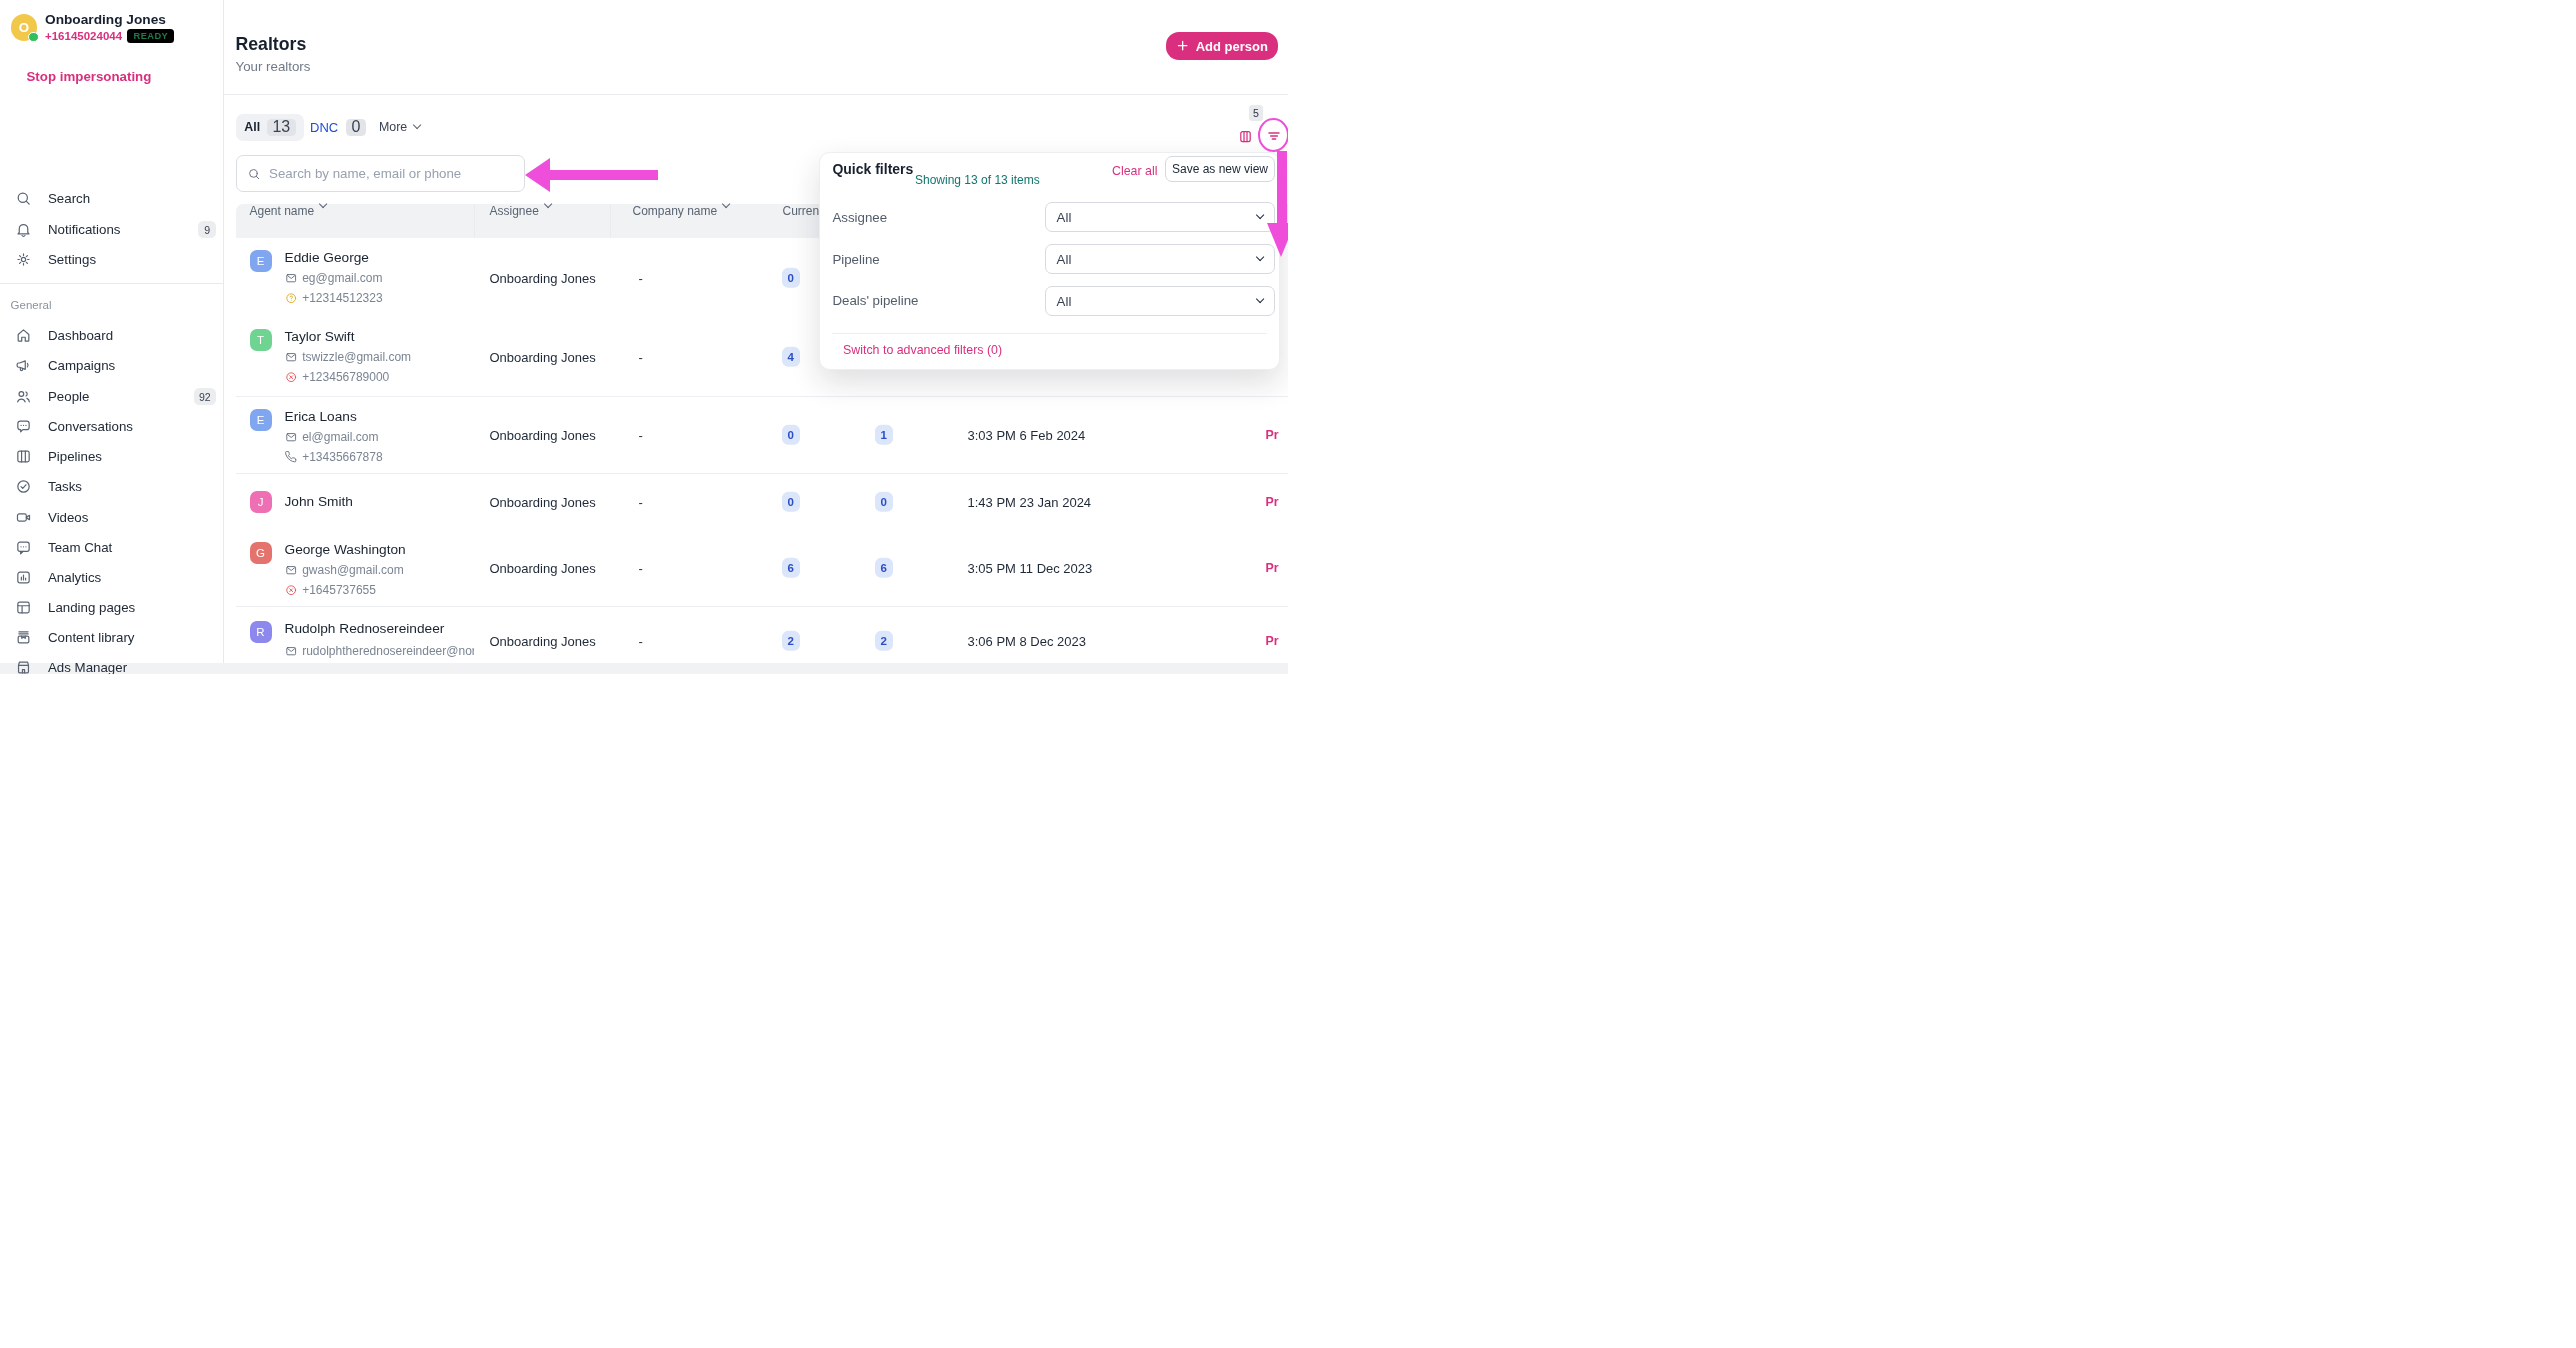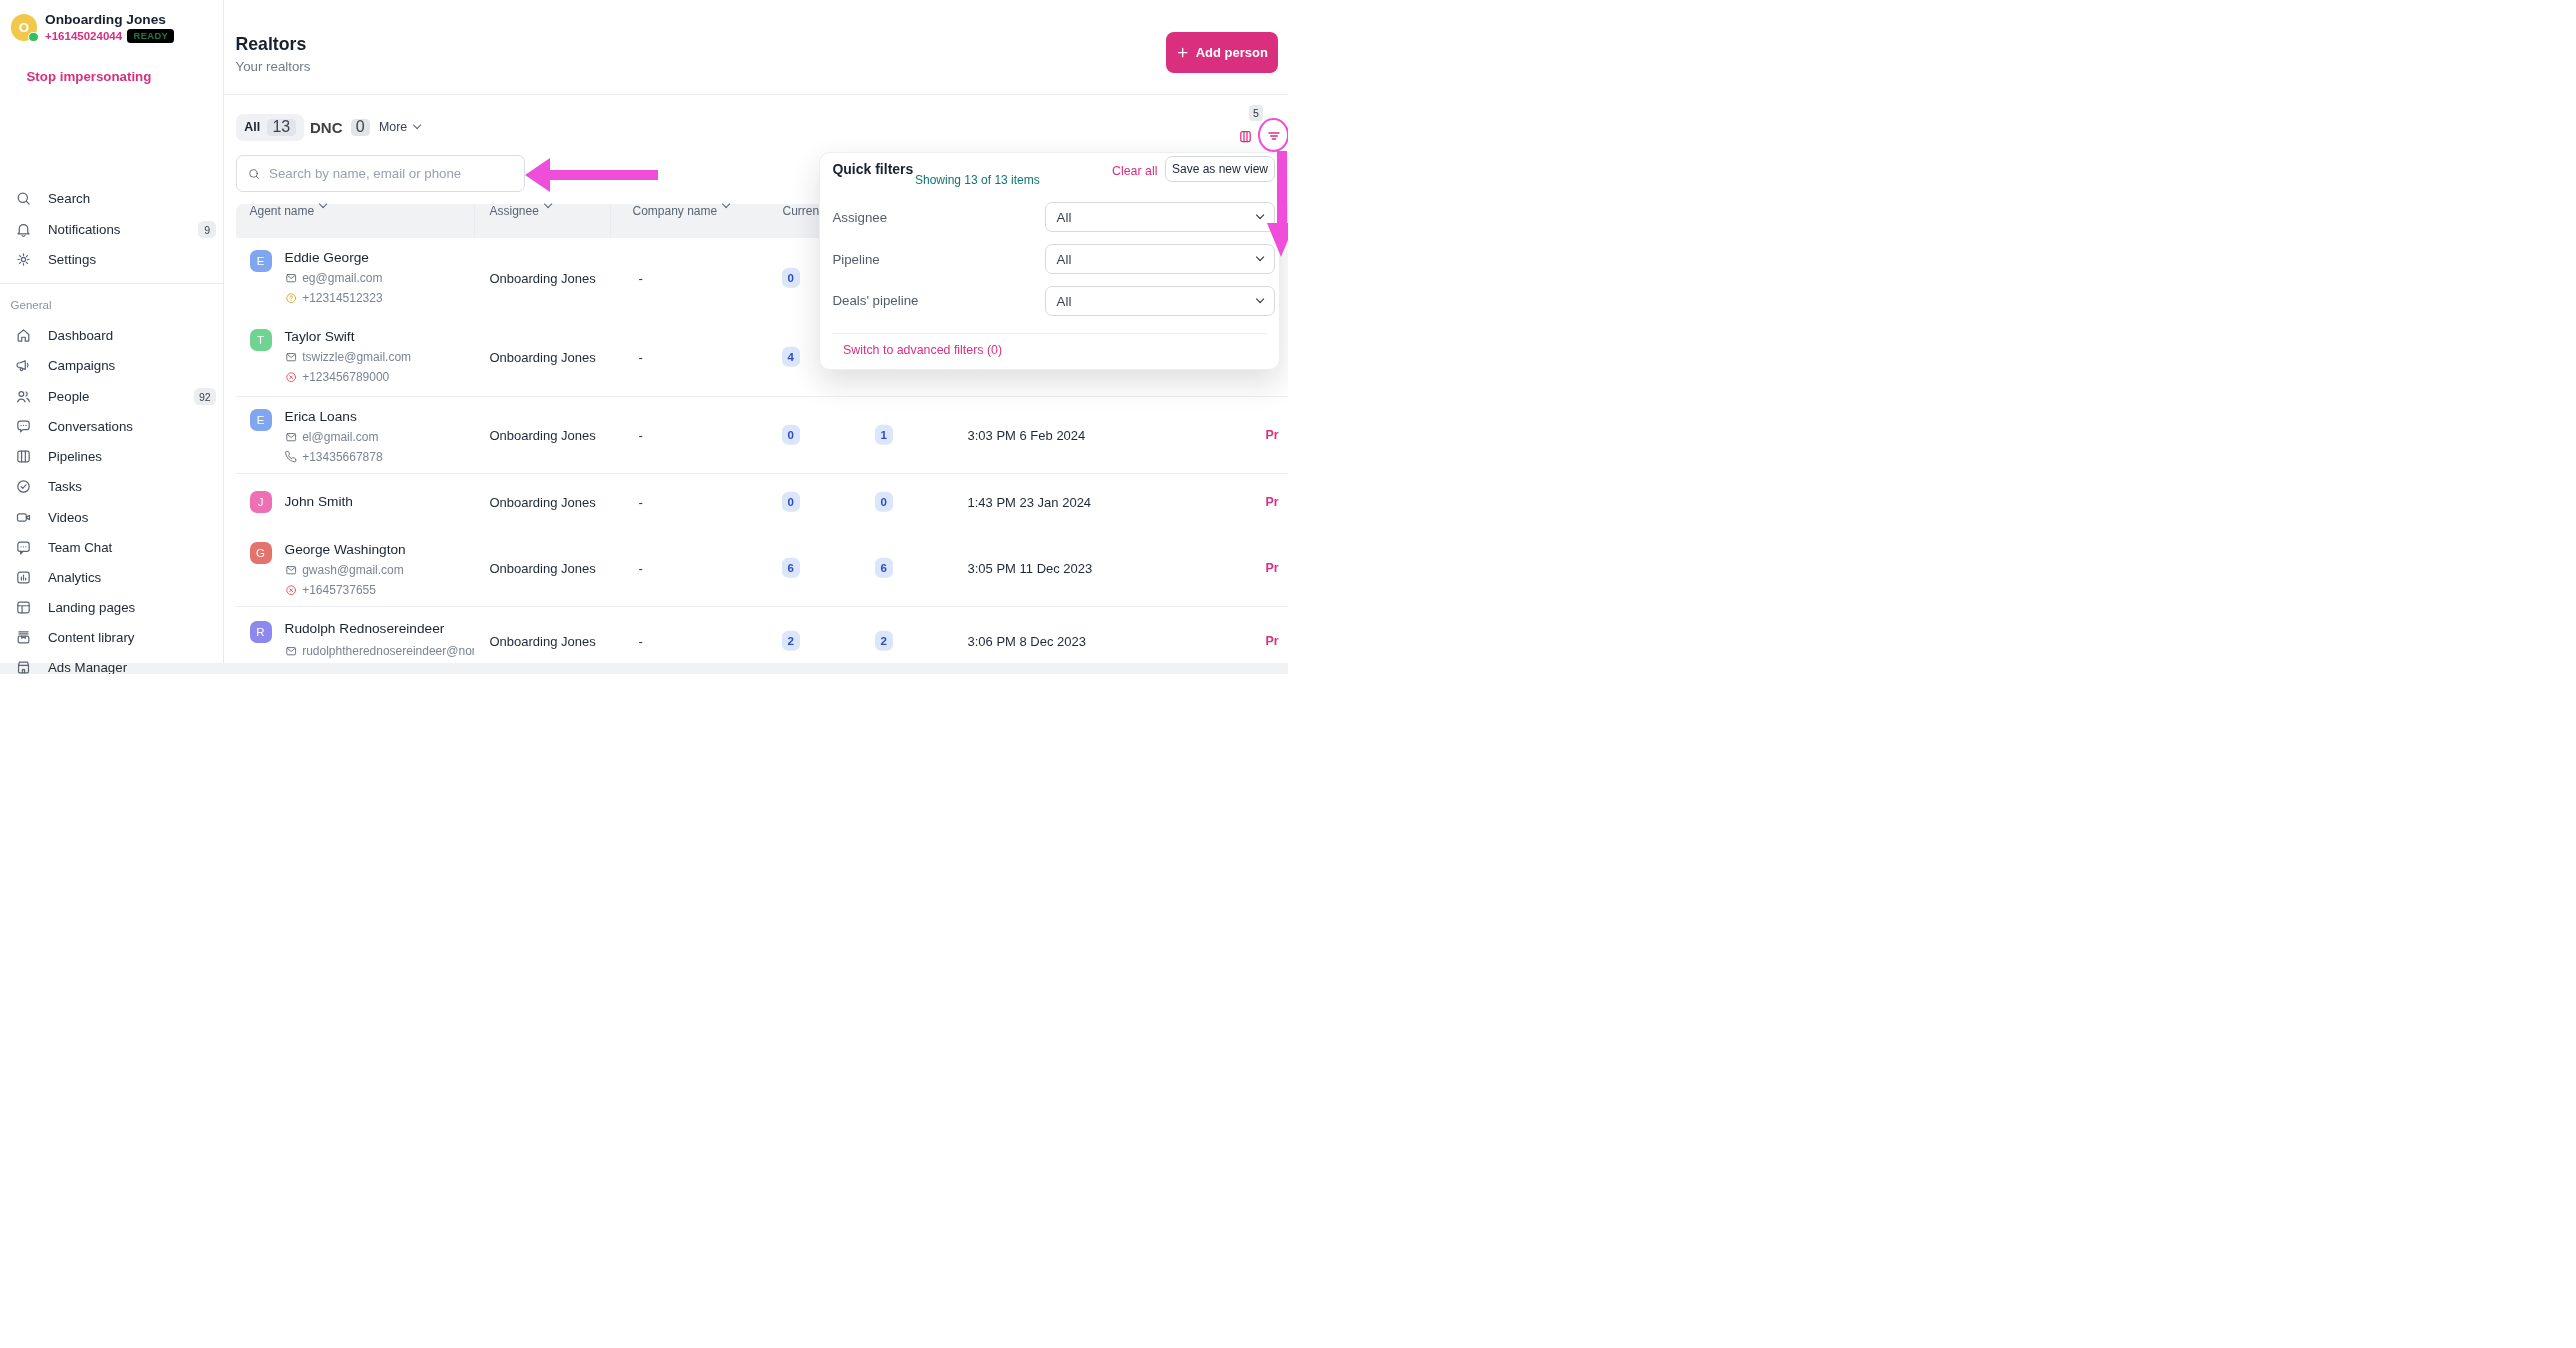--- a/index.html
+++ b/index.html
@@ -38,33 +38,33 @@
   .nav-item .lbl{position:absolute;left:48px;top:6.2px;font-size:13.3px;color:#222b38}
   .nav-badge{position:absolute;right:8px;top:5.3px;min-width:17.7px;height:17px;border-radius:5.3px;background:#ecedef;
     color:#3a4354;font-size:10.6px;font-weight:500;display:flex;align-items:center;justify-content:center;padding:0 5.3px}
   .side-divider{position:absolute;left:0;width:224px;top:283px;height:1.3px;background:#e8eaec}
   .section-label{position:absolute;left:10.6px;top:299px;font-size:11.5px;color:#8a93a0}
 
   
   .main{position:absolute;left:224px;top:0;width:1064px;height:674px}
   .page-title{position:absolute;left:11.5px;top:34px;font-size:17.7px;font-weight:700;color:#16202e}
   .page-subtitle{position:absolute;left:11.5px;top:59px;font-size:13.3px;color:#707a88}
-  .add-person{position:absolute;left:942px;top:32px;width:112px;height:41px;border-radius:8px;background:var(--pink);
+  .add-person{position:absolute;left:942px;top:32px;width:112px;height:28px;border-radius:13px;background:var(--pink);
     color:#fff;display:flex;align-items:center;justify-content:center;gap:6.2px;font-size:13px;font-weight:700;cursor:pointer}
   .add-person .icon{width:13.3px;height:13.3px;color:#fff}
   .add-person .icon svg{stroke-width:2.4}
   .header-divider{position:absolute;left:0;top:94px;width:1064px;height:1.3px;background:#e8eaed}
 
   .tab-all{position:absolute;left:11.5px;top:114px;height:26.5px;border-radius:7px;background:#f0f1f4;
     display:flex;align-items:center;gap:7px;padding:0 8.8px;cursor:pointer}
   .tab-all .t{font-size:12.4px;font-weight:700;color:#1a2330}
   .minibadge{background:#e2e4e8;border-radius:4.4px;height:17px;padding:0 5.3px;font-size:16px;font-weight:500;color:#3a4354;
     display:flex;align-items:center;justify-content:center}
   .tab-dnc{position:absolute;left:86px;top:114px;height:26.5px;display:flex;align-items:center;gap:8px;cursor:pointer}
-  .tab-dnc .t{font-size:15px;font-weight:700;color:#404040}
+  .tab-dnc .t{font-size:13px;font-weight:400;color:#1d4ed8}
   .tab-more{position:absolute;left:155px;top:114px;height:26.5px;display:flex;align-items:center;gap:7px;cursor:pointer}
   .tab-more .t{font-size:12.4px;font-weight:500;color:#3a4354}
   .chev{width:6.2px;height:6.2px;border-right:1.4px solid #5a6473;border-bottom:1.4px solid #5a6473;
     transform:rotate(45deg);margin-top:-3.5px}
 
   .search-box{position:absolute;left:11.5px;top:155px;width:289px;height:37px;border:1.3px solid #dadde2;border-radius:7px;
     background:#fff;display:flex;align-items:center;padding:0 10.6px;gap:8px}
   .search-box .icon{width:14px;height:14px;color:#6a7482}
   .search-box input{border:none;outline:none;flex:1;font-size:13.3px;color:#333c4a;font-family:inherit;background:transparent}
   .search-box input::placeholder{color:#98a1b0}

